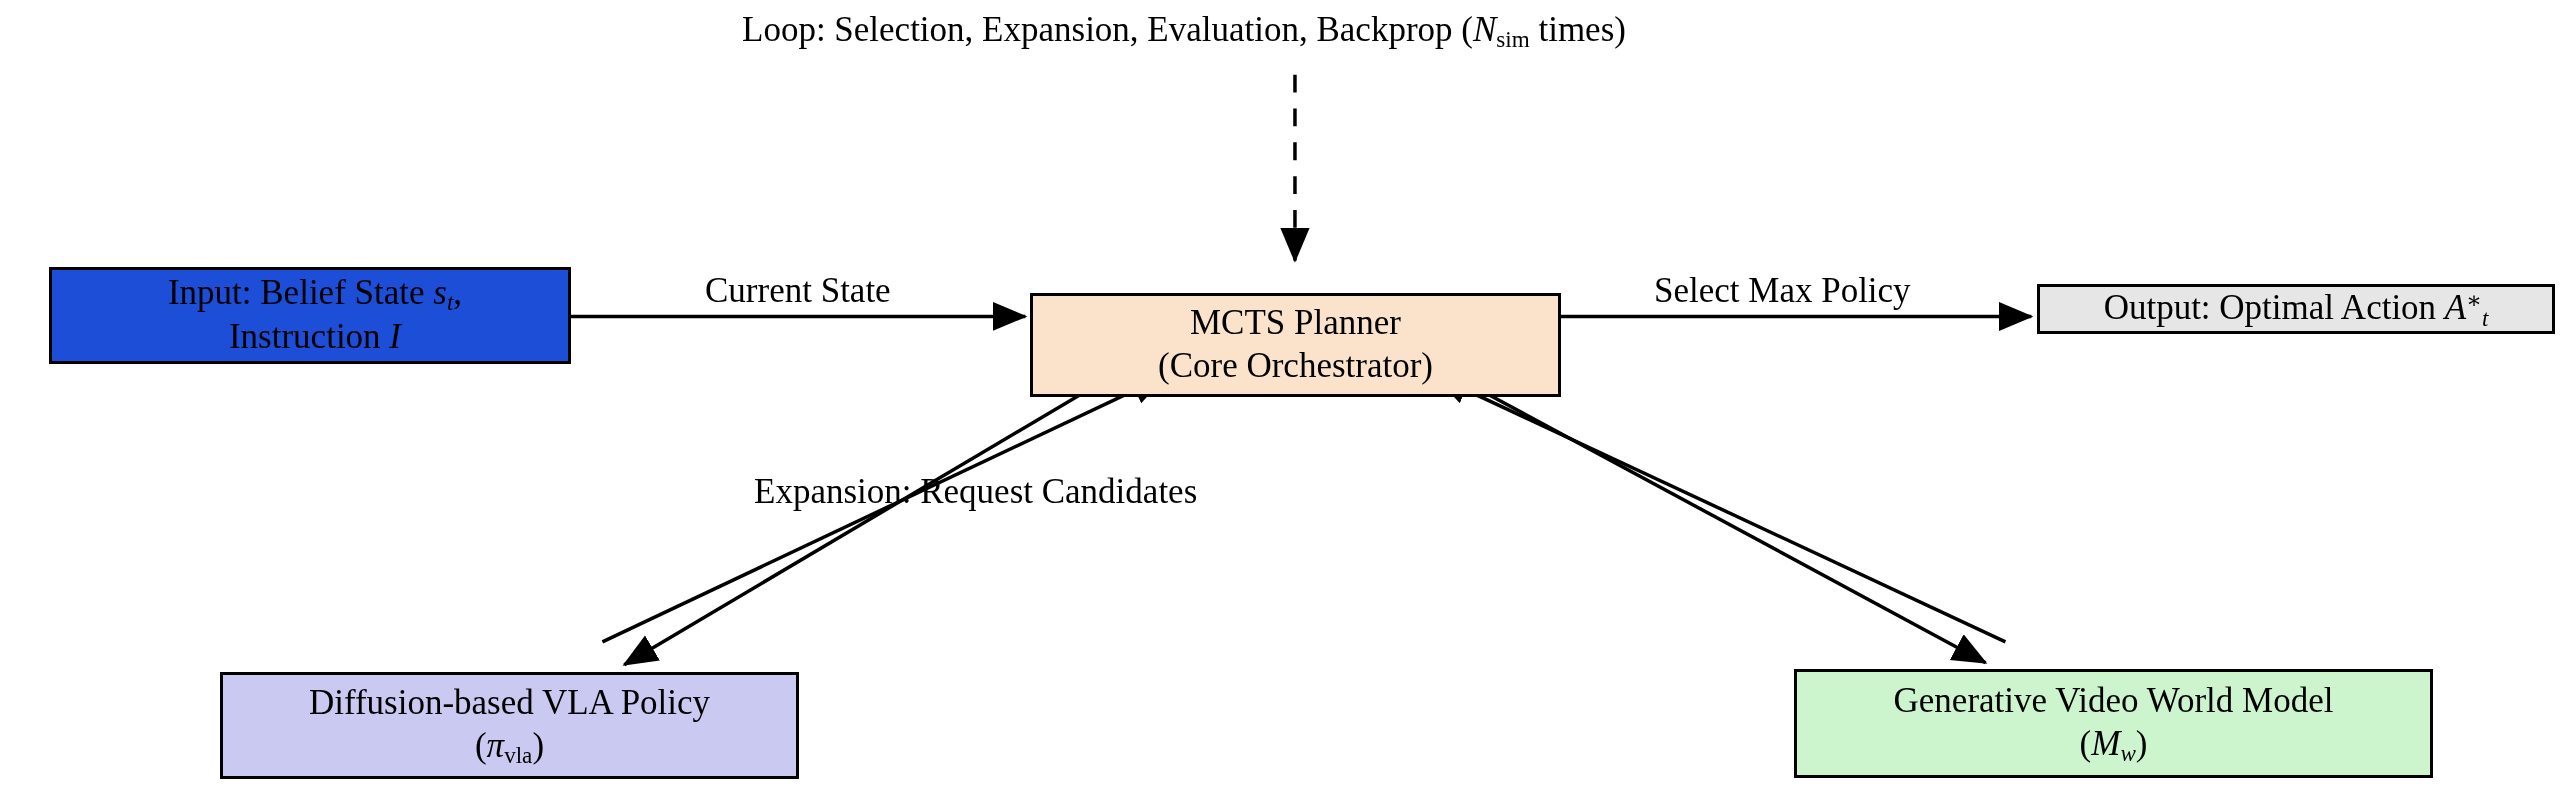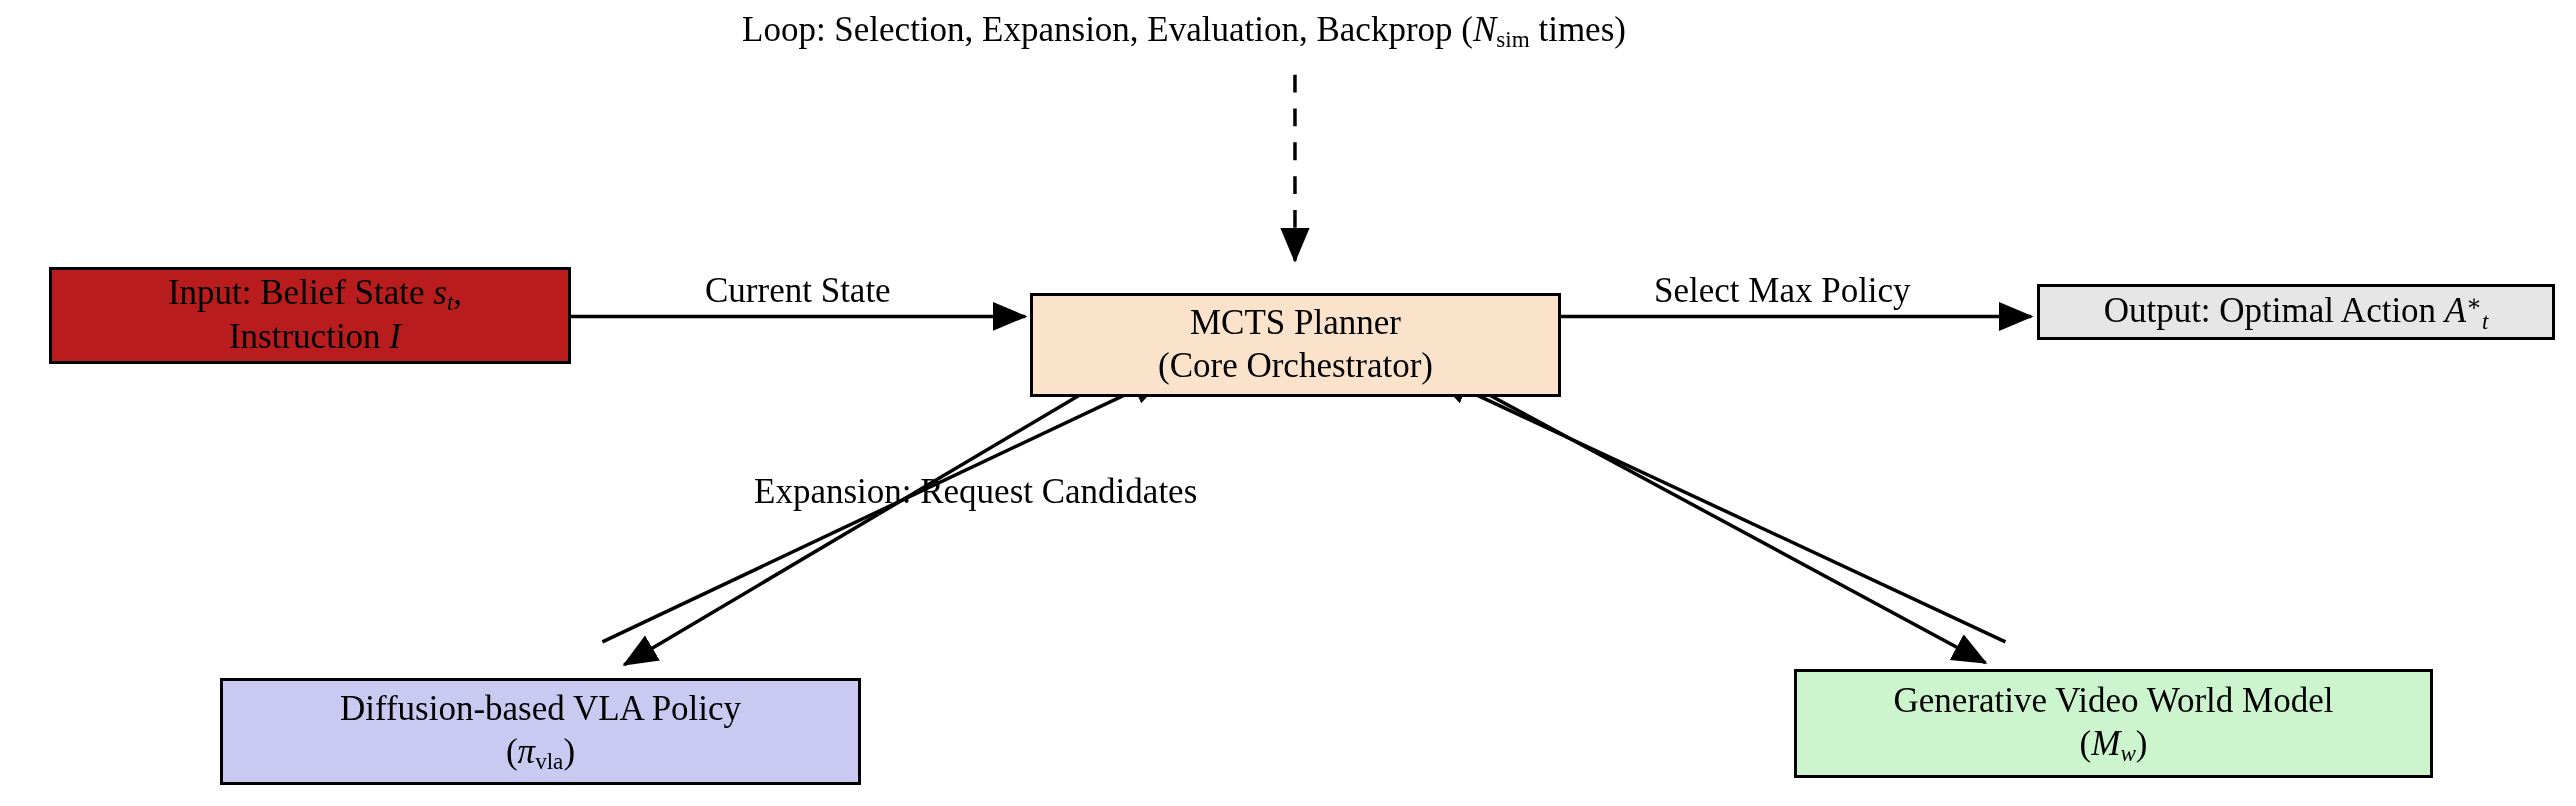--- a/index.html
+++ b/index.html
@@ -45,22 +45,22 @@
     background: transparent;
   }
   .mi { font-style: italic; }
   sub.txt, sup.txt { font-style: normal; }
   sub { font-size: 0.66em; vertical-align: -0.28em; }
   sup { font-size: 0.66em; vertical-align: 0.48em; }
 
   
   #node-input      { left: 49px;   top: 267px; width: 522px; height: 97px;  background: #e6e6e6; font-size: 35px; }
   #node-mcts       { left: 1030px; top: 264px; width: 531px; height: 104px; background: #fae3ca; font-size: 35px; }
-  #node-output     { left: 2037px; top: 284px; width: 518px; height: 56px;  background: #e6e6e6; font-size: 35px; align-items: center; }
-  #node-vla        { left: 220px;  top: 672px; width: 641px; height: 107px; background: #c9c9f2; font-size: 35px; margin-top: 6px; }
+  #node-output     { left: 2037px; top: 284px; width: 518px; height: 50px;  background: #e6e6e6; font-size: 35px; align-items: center; }
+  #node-vla        { left: 220px;  top: 672px; width: 579px; height: 107px; background: #c9c9f2; font-size: 35px; }
   #node-world      { left: 1794px; top: 669px; width: 639px; height: 109px; background: #cdf5cd; font-size: 35px; }
 
   
   #label-loop      { left: 742px;  top: 10px;   font-size: 35px; }
   #label-current   { left: 705px;  top: 271px;  font-size: 35px; }
   #label-select    { left: 1654px; top: 271px;  font-size: 35px; }
   #label-expansion { left: 754px;  top: 472px;  font-size: 35px; }
   #label-evaluation{ left: 1571px; top: 595px;  font-size: 35px; }
 </style>
 </head>
@@ -94,21 +94,21 @@
     <span>Loop: Selection, Expansion, Evaluation, Backprop (</span><span class="mi">N</span><sub class="txt">sim</sub><span> times)</span>
   </div>
 
   <div class="edge-label" id="label-current">Current State</div>
 
   <div class="edge-label" id="label-select">Select Max Policy</div>
 
   <div class="edge-label" id="label-expansion">Expansion: Request Candidates</div>
 
 
-  <div class="node" id="node-input" style="background: #b91c1c; padding-left: 10px;">
+  <div class="node" id="node-input" style="background: #1d4ed8; padding-left: 10px;">
     <span class="line1"><span>Input: Belief State </span><span class="mi">s</span><sub class="mi">t</sub><span>,</span></span>
     <span class="line2"><span>Instruction </span><span class="mi">I</span></span>
   </div>
 
   <div class="node" id="node-mcts" style="background: rgb(250, 227, 202); margin-top: 29px;">
     <span class="line1">MCTS Planner</span>
     <span class="line2">(Core Orchestrator)</span>
   </div>
 
   <div class="node" id="node-output" style="background: rgb(230, 230, 230);">

